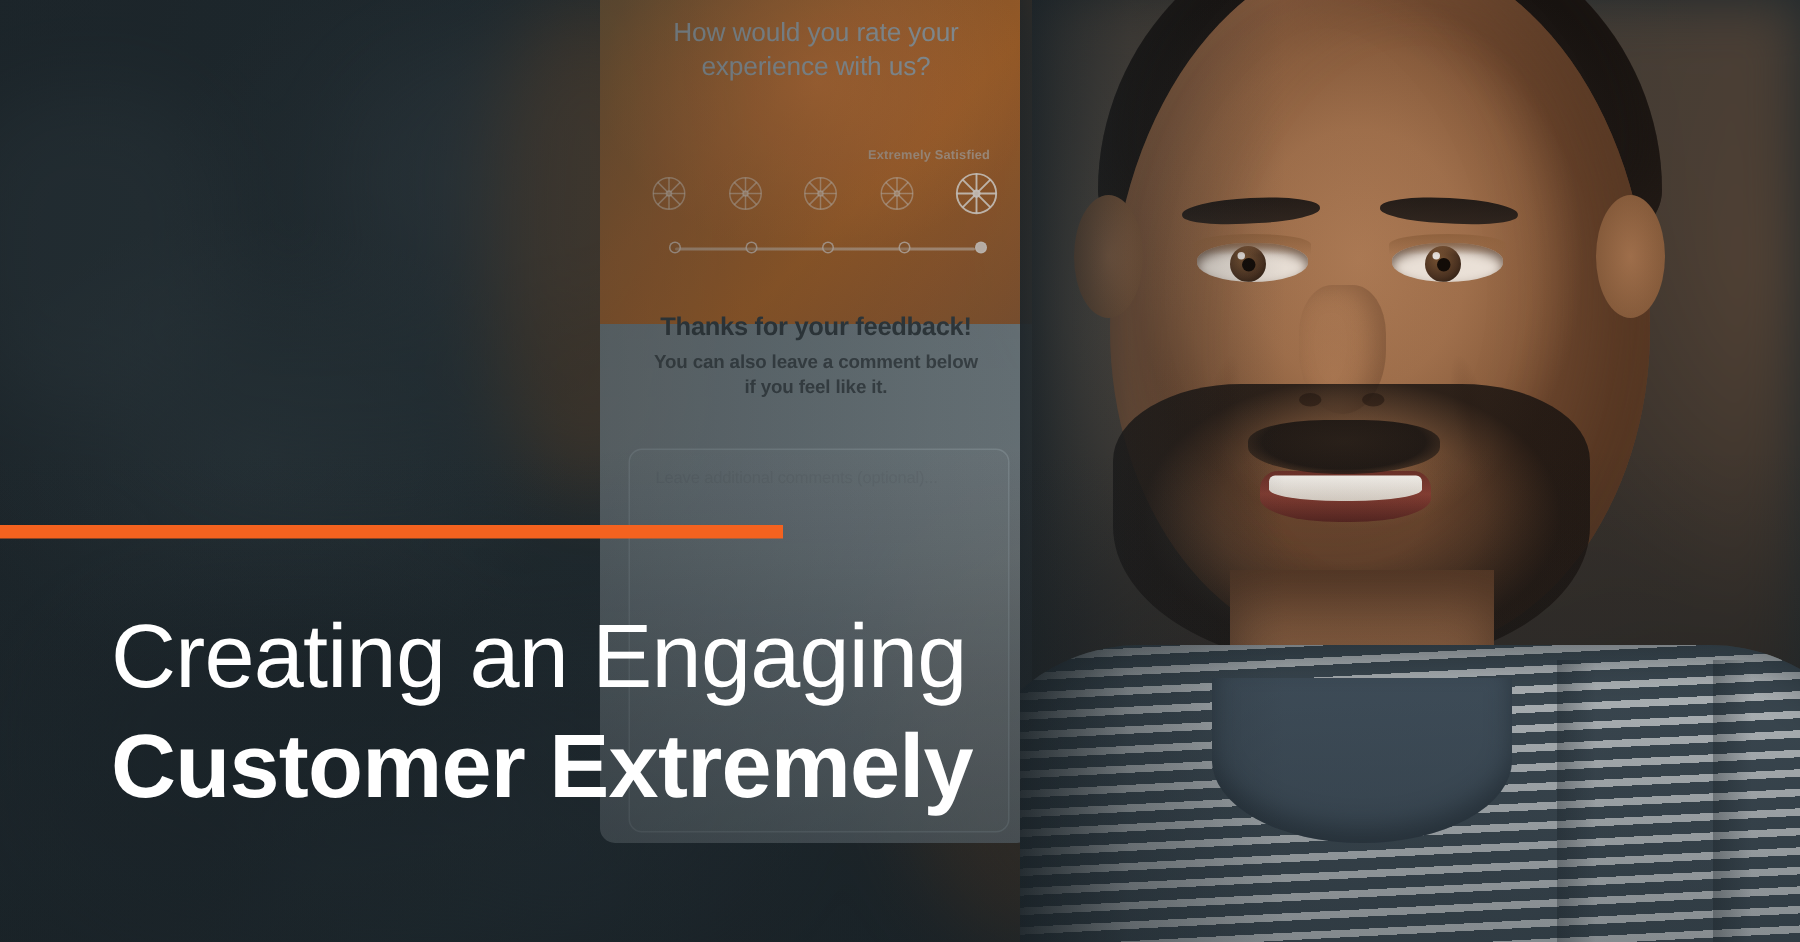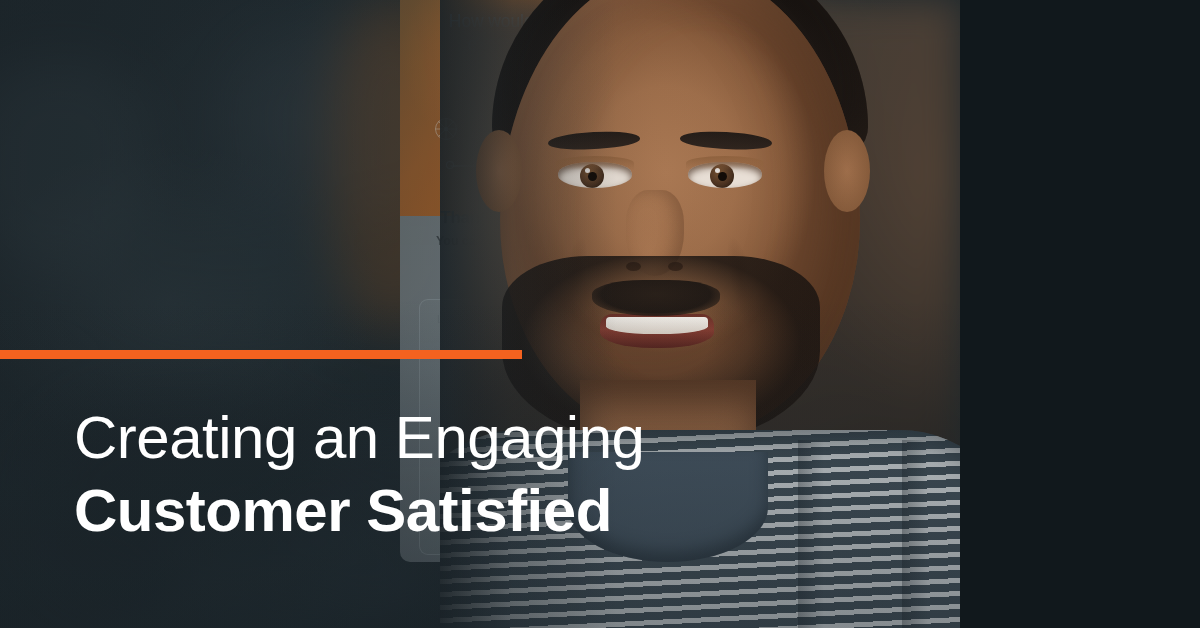--- a/index.html
+++ b/index.html
@@ -7,21 +7,21 @@
     padding: 0;
     background: #11181c;
   }
   body {
     font-family: "Liberation Sans", sans-serif;
   }
 
   
   .banner {
     position: relative;
-    width: 960px;
+    width: 1200px;
     height: 628px;
     overflow: hidden;
     background: #232e33;
   }
 
   
   .bg-base {
     position: absolute;
     inset: 0;
     background:
@@ -616,16 +616,16 @@
     <div class="shirt-fold fold-2"></div>
     <div class="portrait-shade"></div>
   </div>
 
   <div class="overlay"></div>
   <div class="overlay-bottom"></div>
 
   <div class="accent-bar"></div>
   <div class="headline">
     <div class="headline-line1">Creating an Engaging</div>
-    <div class="headline-line2">Customer Satisfied</div>
+    <div class="headline-line2">Customer Extremely</div>
   </div>
 
 </div>
 
 </body></html>

